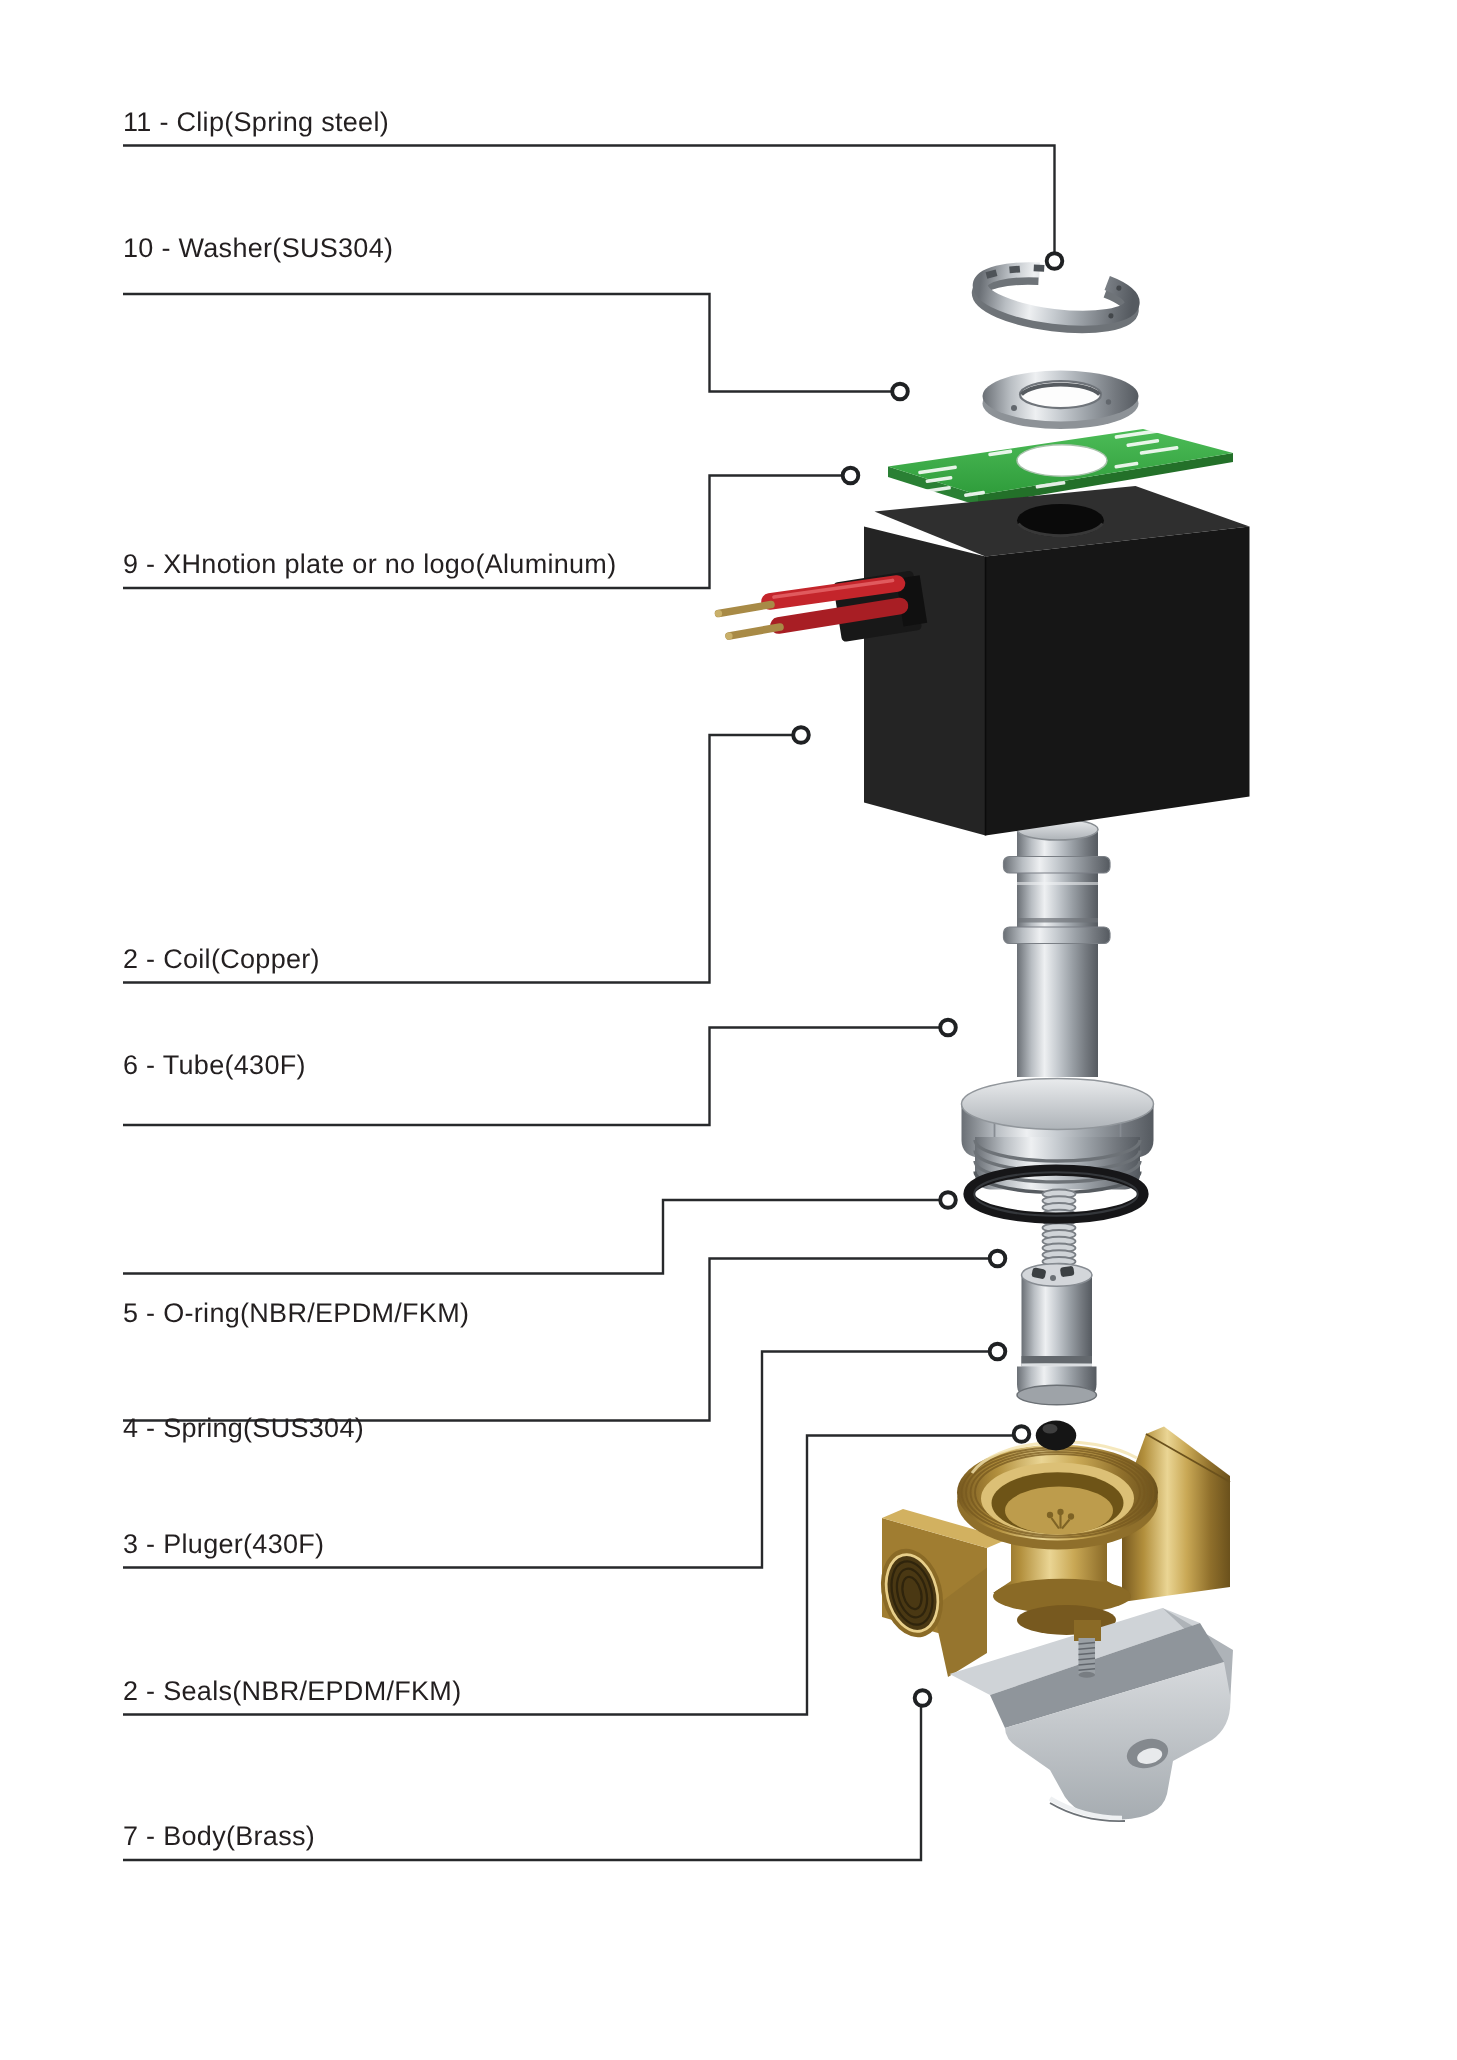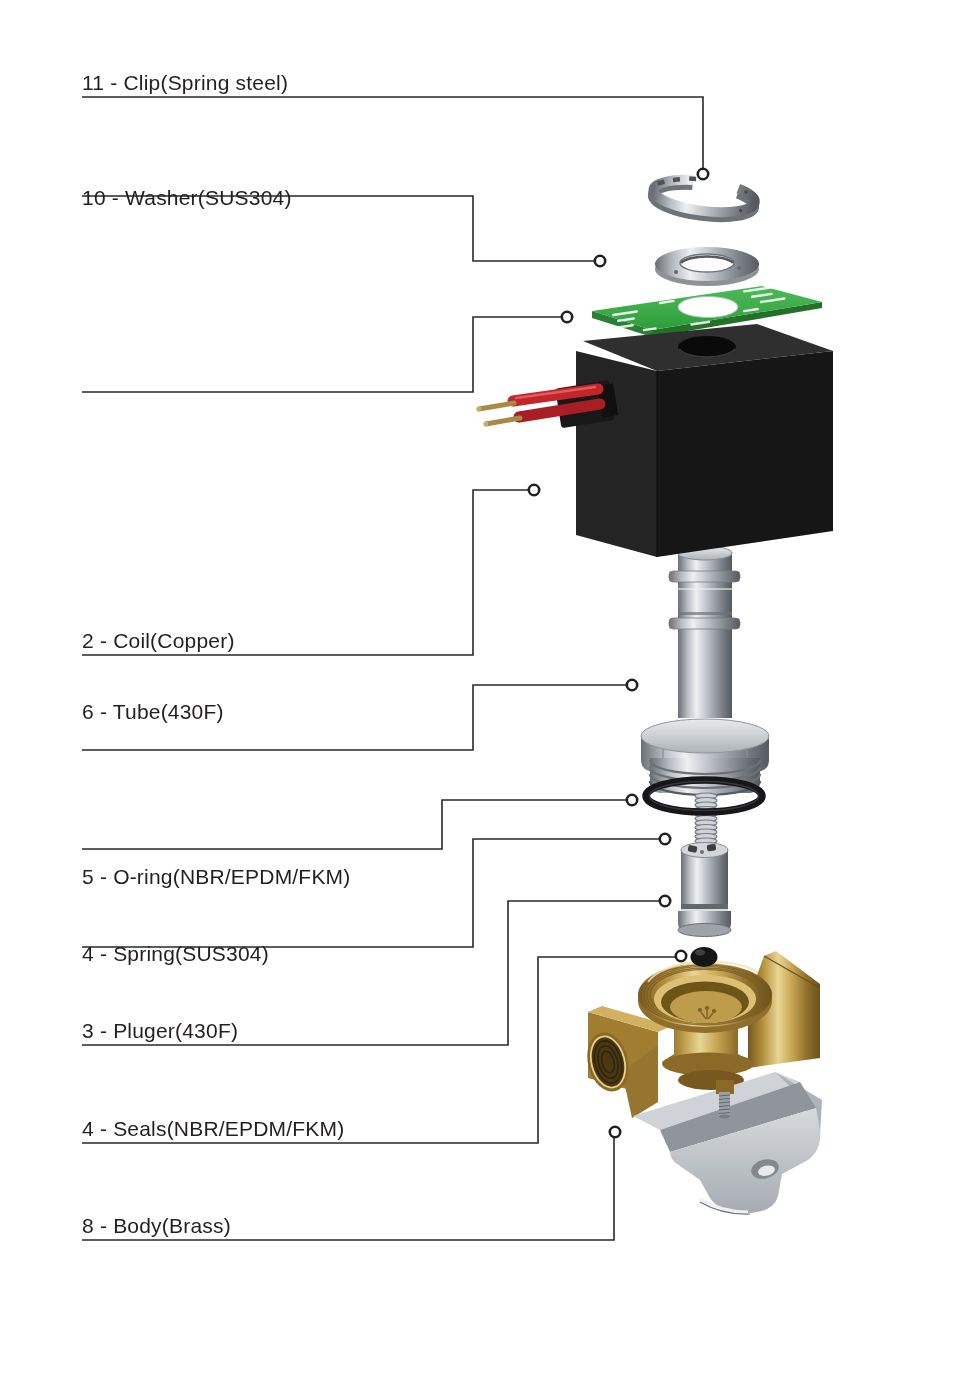--- a/index.html
+++ b/index.html
@@ -2,21 +2,21 @@
 <html><head>
 <meta charset="utf-8">
 <style>
   html,body{margin:0;padding:0;background:#ffffff;}
   .canvas{
     position:relative;width:971px;height:1373px;background:#ffffff;
     font-family:"Liberation Sans",sans-serif;overflow:hidden;
   }
   .diagram-svg{position:absolute;left:0;top:0;}
   .part-label{
-    position:absolute;left:82px;font-size:21px;line-height:1.15;
+    position:absolute;left:82px;font-size:18px;line-height:1.15;
     color:#231f20;letter-spacing:.2px;white-space:nowrap;
   }
 </style>
 </head>
 <body>
 
 <div class="canvas">
 
 <svg class="diagram-svg" width="971" height="1373" viewBox="0 0 971 1373">
   <defs>
@@ -262,22 +262,23 @@
     <circle cx="632" cy="685" r="5.2"></circle>
     <circle cx="632" cy="800" r="5.2"></circle>
     <circle cx="665" cy="839" r="5.2"></circle>
     <circle cx="665" cy="901" r="5.2"></circle>
     <circle cx="681" cy="956" r="5.2"></circle>
     <circle cx="615" cy="1132" r="5.2"></circle>
   </g>
 </svg>
 
 <div class="part-label" style="top:71px">11 - Clip(Spring steel)</div>
-<div class="part-label" style="top:186px">10 - Washer(SUS304)</div>
+<div class="part-label" style="top:155px">10 - Washer(SUS304)</div>
+<div class="part-label" style="top:366px">9 - XHnotion plate or no logo(Aluminum)</div>
 <div class="part-label" style="top:629px">2 - Coil(Copper)</div>
 <div class="part-label" style="top:700px">6 - Tube(430F)</div>
 <div class="part-label" style="top:865px">5 - O-ring(NBR/EPDM/FKM)</div>
 <div class="part-label" style="top:942px">4 - Spring(SUS304)</div>
 <div class="part-label" style="top:1019px">3 - Pluger(430F)</div>
-<div class="part-label" style="top:1117px">4 - Seals(NBR/EPDM/FKM)</div>
-<div class="part-label" style="top:1214px">8 - Body(Brass)</div>
+<div class="part-label" style="top:1117px">2 - Seals(NBR/EPDM/FKM)</div>
+<div class="part-label" style="top:1214px">7 - Body(Brass)</div>
 
 </div>
 
 </body></html>

